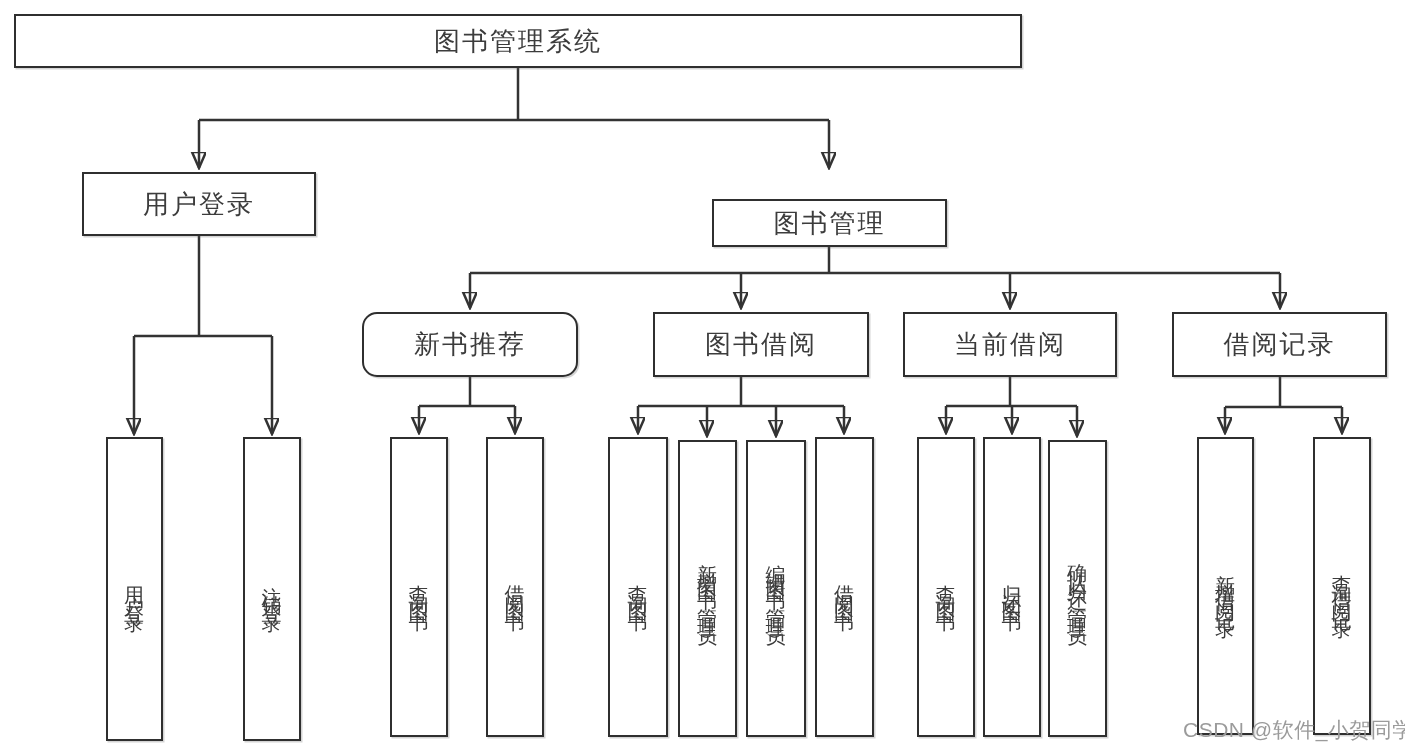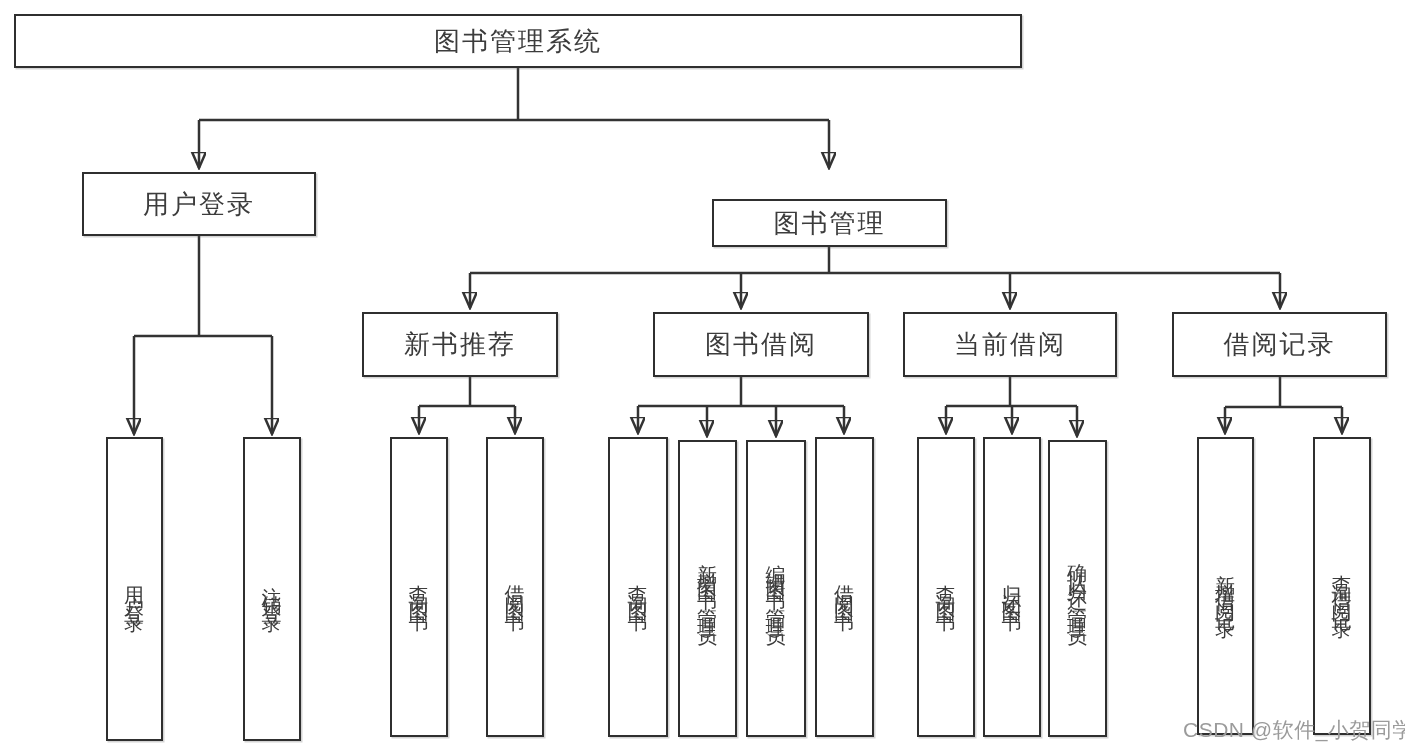--- a/index.html
+++ b/index.html
@@ -131,21 +131,21 @@
     <span>图书管理系统</span>
   </div>
 
   <div class="box h" style="left:82px; top:172px; width:234px; height:64px;">
     <span>用户登录</span>
   </div>
   <div class="box h" style="left:712px; top:172px; width:235px; height:48px;margin-top:27px;">
     <span>图书管理</span>
   </div>
 
-  <div class="box h" style="left:362px; top:312px; width:196px; height:65px;">
+  <div class="box h" style="left:362px; top:312px; width:216px; height:65px;border-radius:15px;">
     <span>新书推荐</span>
   </div>
   <div class="box h" style="left:633px; top:312px; width:216px; height:65px;margin-left:20px;">
     <span>图书借阅</span>
   </div>
   <div class="box h" style="left:903px; top:312px; width:214px; height:65px;">
     <span>当前借阅</span>
   </div>
   <div class="box h" style="left:1172px; top:312px; width:215px; height:65px;">
     <span>借阅记录</span>

